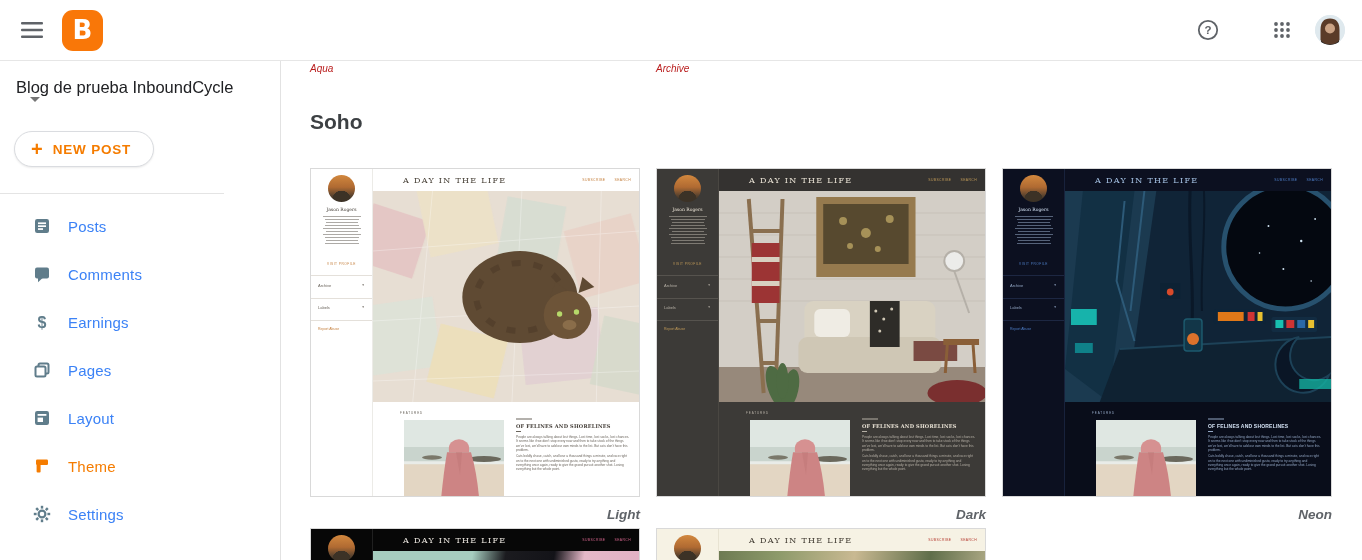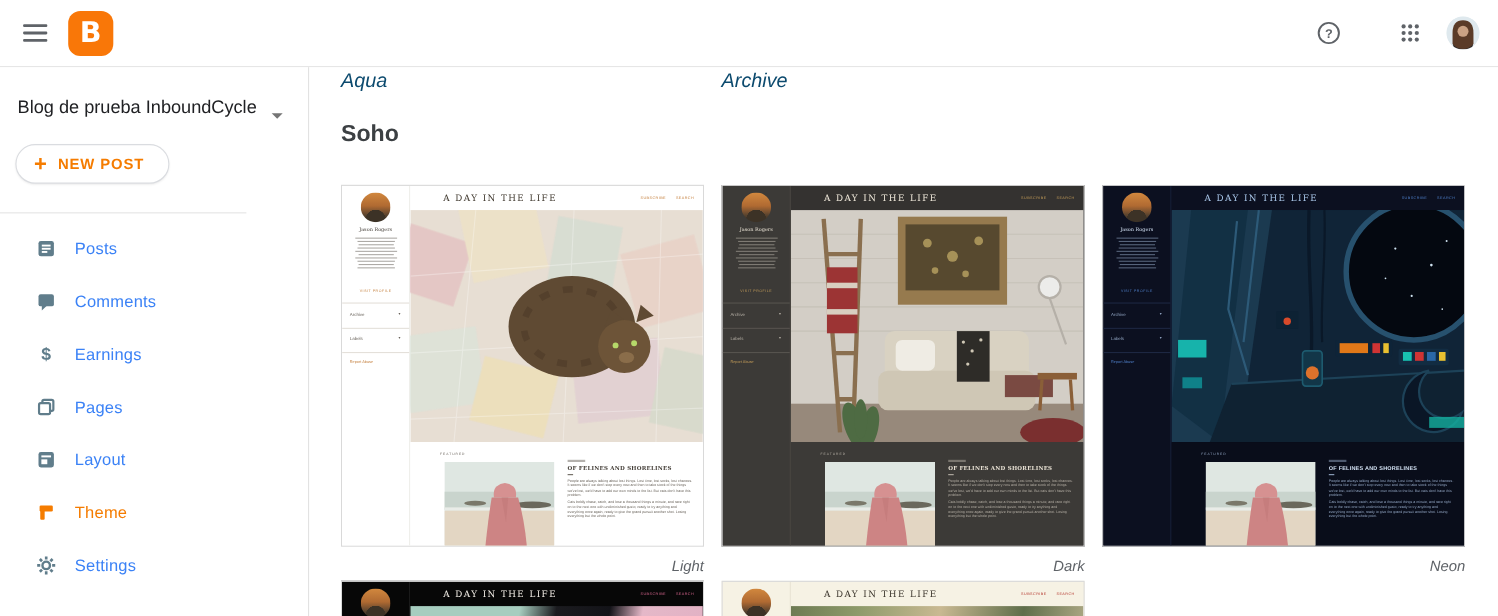--- a/index.html
+++ b/index.html
@@ -15,48 +15,48 @@
           background:#f97708; color:#fff; display:flex; align-items:center; justify-content:center;
           font-weight:bold; font-size:26px; font-family:"DejaVu Sans", sans-serif; }
   .hdr-right { margin-left:auto; display:flex; align-items:center; padding-right:17px; }
   .help-ic { width:22px; height:22px; margin-right:53px; }
   .apps-ic { width:20px; height:20px; margin-right:23px; }
   .avatar { width:30px; height:30px; border-radius:50%; overflow:hidden; background:#dfe9ee; }
 
   
   .sidebar { position:absolute; left:0; top:61px; width:281px; height:499px;
              background:#fff; border-right:1px solid #e2e2e2; }
-  .blog-title-row { display:flex; align-items:flex-end; height:30px; margin:17px 0 0 16px; cursor:pointer; }
+  .blog-title-row { display:flex; align-items:flex-start; height:30px; margin:17px 0 0 16px; cursor:pointer;flex-direction:column; }
   .blog-title { font-size:16.5px; color:#202124; }
   .caret { width:0; height:0; border-left:5px solid transparent; border-right:5px solid transparent;
            border-top:5px solid #757575; margin-left:14px; }
   .new-post { position:absolute; left:14px; top:70px; height:36px; padding:0 22px 0 16px;
               border:1px solid #dadce0; border-radius:18px; background:#fff;
               display:flex; align-items:center; cursor:pointer;
               box-shadow:0 1px 2px rgba(0,0,0,.08); }
   .new-post .plus { color:#f57c00; font-size:20px; font-weight:bold; margin-right:10px; line-height:1; }
   .new-post .np-label { color:#f57c00; font-size:13.5px; font-weight:bold; letter-spacing:.8px; }
   .side-divider { position:absolute; left:0; top:132px; width:224px; height:1px; background:#e4e4e4; }
   .nav { position:absolute; left:0; top:141px; width:100%; }
   .nav-item { display:flex; align-items:center; height:48px; padding-left:33px; cursor:pointer; }
   .nav-item .ic { width:18px; height:18px; flex:0 0 18px; }
   .nav-item .nav-label { margin-left:17px; font-size:15px; color:#3b82f6; letter-spacing:.2px; }
   .nav-item.active .nav-label { color:#f57c00; }
 
   
   .main { position:absolute; left:281px; top:61px; width:1081px; height:499px; overflow:hidden; }
   .prev-labels { position:absolute; left:29px; top:2px; width:1000px; height:18px; }
-  .prev-labels span { position:absolute; font-style:italic; font-size:18px; color:#0c4a6e; }
+  .prev-labels span { position:absolute; font-style:italic; font-size:10px; color:#b91c1c; }
   .prev-labels .p0 { left:0; } .prev-labels .p1 { left:346px; }
   .section-title { position:absolute; left:29px; top:49px; font-size:21px; font-weight:700; color:#3c4043; }
   .grid { position:absolute; display:flex; gap:16px; left:29px; }
   .grid.row1 { top:107px; }
   .grid.row2 { top:467px; }
   .cell { display:flex; flex-direction:column;align-items:flex-end; }
-  .variant-label { margin-top:10px; font-style:italic; font-size:13.5px; color:#5f6368; }
+  .variant-label { margin-top:10px; font-style:italic; font-size:13.5px; color:#5f6368;font-weight:bold; }
 
   
   .theme-card { position:relative; width:330px; height:329px; border:1px solid #d9d9d9;
                 overflow:hidden; background:var(--bg); cursor:pointer; }
   .pv-side { position:absolute; left:0; top:0; bottom:0; width:62px; background:var(--side);
              border-right:1px solid var(--sideb); }
   .pv-avatar { position:absolute; left:17px; top:6px; width:27px; height:27px; border-radius:50%;
                background:radial-gradient(circle at 50% 92%, #3c3226 0 32%, rgba(0,0,0,0) 33%),
                           linear-gradient(#d2883e 0%, #b06a32 45%, #55412e 78%, #332a20 100%); }
   .pv-name { position:absolute; left:0; top:38px; width:100%; text-align:center;

